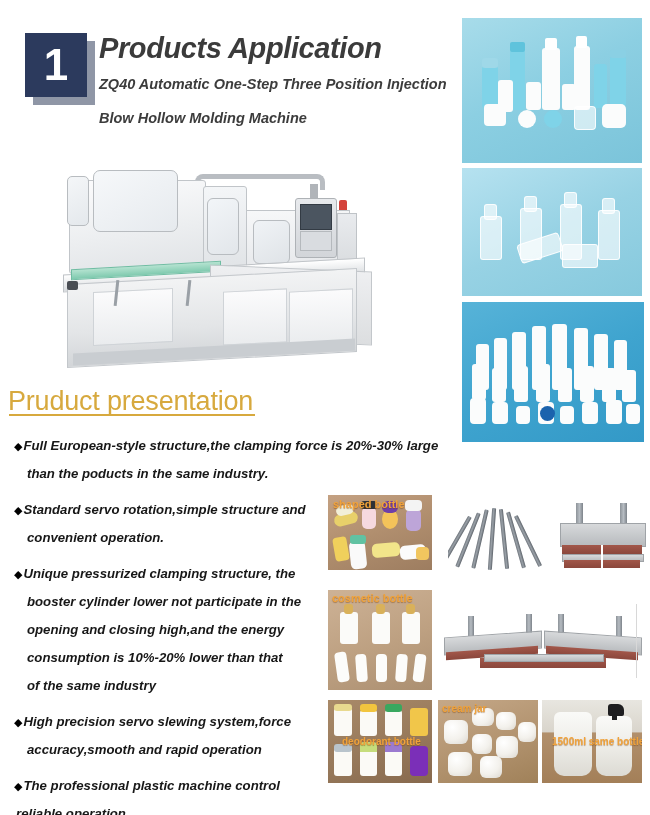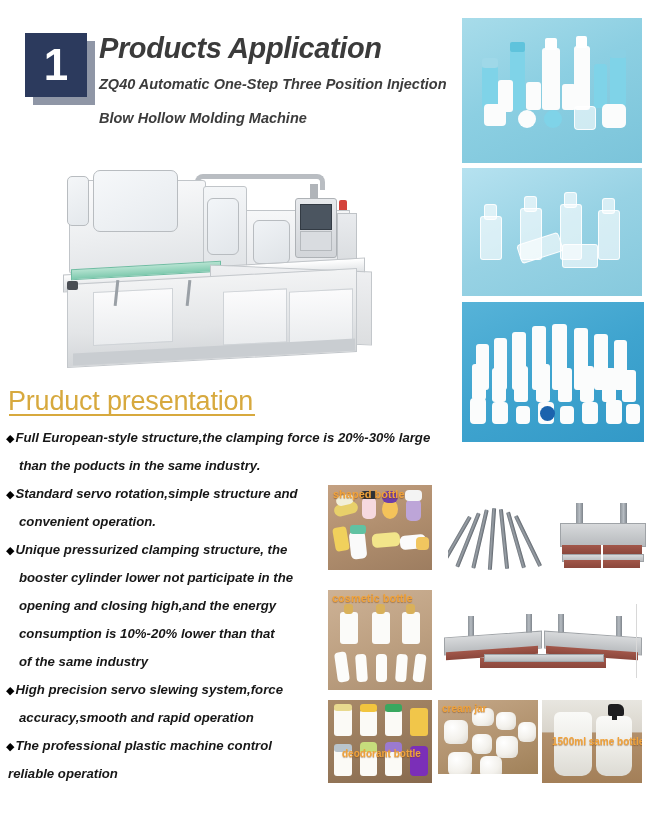--- a/index.html
+++ b/index.html
@@ -187,21 +187,21 @@
     font-size:27px;color:#d7a93e;font-weight:400;
     letter-spacing:-0.2px;white-space:nowrap;
   }
   .sec-underline{
     position:absolute;left:9px;top:414px;width:246px;height:2px;
     background:#d7a93e;
   }
 
   
   .bullets{position:absolute;left:6px;top:424px;width:330px;}
-  .b-item{position:relative;margin:0;padding:0;}
+  .b-item{position:relative;margin:8px;padding:0;}
   .b-line{
     font-family:"Liberation Sans","DejaVu Sans",sans-serif;
     font-size:13.2px;font-style:italic;font-weight:600;
     color:#171717;line-height:28px;white-space:nowrap;
   }
   .b-line .dia{
     font-style:normal;font-size:11px;color:#000;margin-right:1px;
   }
   .b-line.ind{padding-left:13px;}
 
@@ -210,30 +210,30 @@
   .g-lbl{
     position:absolute;z-index:5;
     font-family:"Liberation Sans","DejaVu Sans",sans-serif;
     font-weight:700;font-style:normal;
     color:#f0a23a;
     text-shadow:0 1px 1px rgba(120,60,0,.45);
     white-space:nowrap;
   }
 
   
-  .g1{left:328px;top:485px;width:104px;height:85px;
+  .g1{left:328px;top:495px;width:104px;height:75px;
       background:linear-gradient(160deg,#c4a182 0%,#b08e6e 50%,#9d7d60 100%);}
   
   .g2{left:328px;top:590px;width:104px;height:100px;
       background:linear-gradient(160deg,#cdb296 0%,#bda081 55%,#ab8f71 100%);}
   
   .g3{left:328px;top:700px;width:104px;height:83px;
       background:linear-gradient(160deg,#a98a69 0%,#97795b 55%,#87694d 100%);}
   
-  .g4{left:438px;top:700px;width:100px;height:74px;
+  .g4{left:438px;top:700px;width:100px;height:83px;
       background:linear-gradient(160deg,#c5a888 0%,#b2936f 55%,#a08159 100%);}
   
   .g5{left:542px;top:700px;width:100px;height:83px;
       background:linear-gradient(180deg,#e8e6e0 0%,#d9d5cc 38%,#b2906c 40%,#a37f58 100%);}
   
   .g6{left:448px;top:495px;width:100px;height:85px;background:#ffffff;}
   
   .g7{left:556px;top:495px;width:92px;height:85px;background:#ffffff;}
   
   .g8{left:440px;top:612px;width:205px;height:72px;background:#ffffff;}
@@ -416,21 +416,21 @@
     <div class="btl" style="left:74px;top:22px;width:18px;height:32px;border-radius:3px;background:#fbfbf9;"></div>
     <div class="btl" style="left:78px;top:14px;width:9px;height:10px;background:#d9b15a;"></div>
     <div class="btl" style="left:8px;top:62px;width:12px;height:30px;border-radius:4px;background:#fcfcfa;transform:rotate(-8deg);"></div>
     <div class="btl" style="left:28px;top:64px;width:11px;height:28px;border-radius:4px;background:#fcfcfa;transform:rotate(-4deg);"></div>
     <div class="btl" style="left:48px;top:64px;width:11px;height:28px;border-radius:4px;background:#fcfcfa;"></div>
     <div class="btl" style="left:68px;top:64px;width:11px;height:28px;border-radius:4px;background:#fcfcfa;transform:rotate(4deg);"></div>
     <div class="btl" style="left:86px;top:64px;width:11px;height:28px;border-radius:4px;background:#fcfcfa;transform:rotate(7deg);"></div>
   </div>
 
   <div class="g g3">
-    <div class="g-lbl" style="left:14px;top:48px;font-size:10px;">deodorant bottle</div>
+    <div class="g-lbl" style="left:14px;top:36px;font-size:10px;">deodorant bottle</div>
     <div class="btl" style="left:6px;top:8px;width:18px;height:28px;border-radius:3px;background:#fbfaf6;"></div>
     <div class="btl" style="left:6px;top:4px;width:18px;height:7px;background:#e8d98f;"></div>
     <div class="btl" style="left:32px;top:10px;width:17px;height:26px;border-radius:3px;background:#fbfaf6;"></div>
     <div class="btl" style="left:32px;top:4px;width:17px;height:8px;background:#f2c53e;"></div>
     <div class="btl" style="left:57px;top:10px;width:17px;height:26px;border-radius:3px;background:#fbfaf6;"></div>
     <div class="btl" style="left:57px;top:4px;width:17px;height:8px;background:#39a85f;"></div>
     <div class="btl" style="left:82px;top:8px;width:18px;height:28px;border-radius:3px;background:#f1c64a;"></div>
     <div class="btl" style="left:6px;top:48px;width:18px;height:28px;border-radius:3px;background:#fbfaf6;"></div>
     <div class="btl" style="left:6px;top:44px;width:18px;height:8px;background:#b9c4cc;"></div>
     <div class="btl" style="left:32px;top:48px;width:17px;height:28px;border-radius:3px;background:#fbfaf6;"></div>

